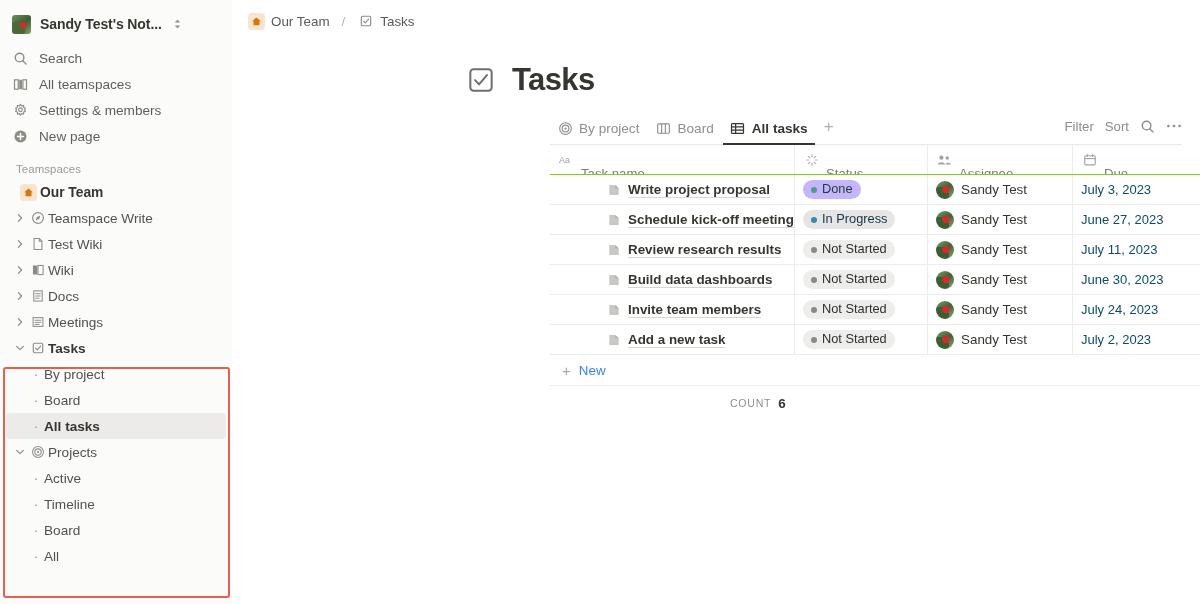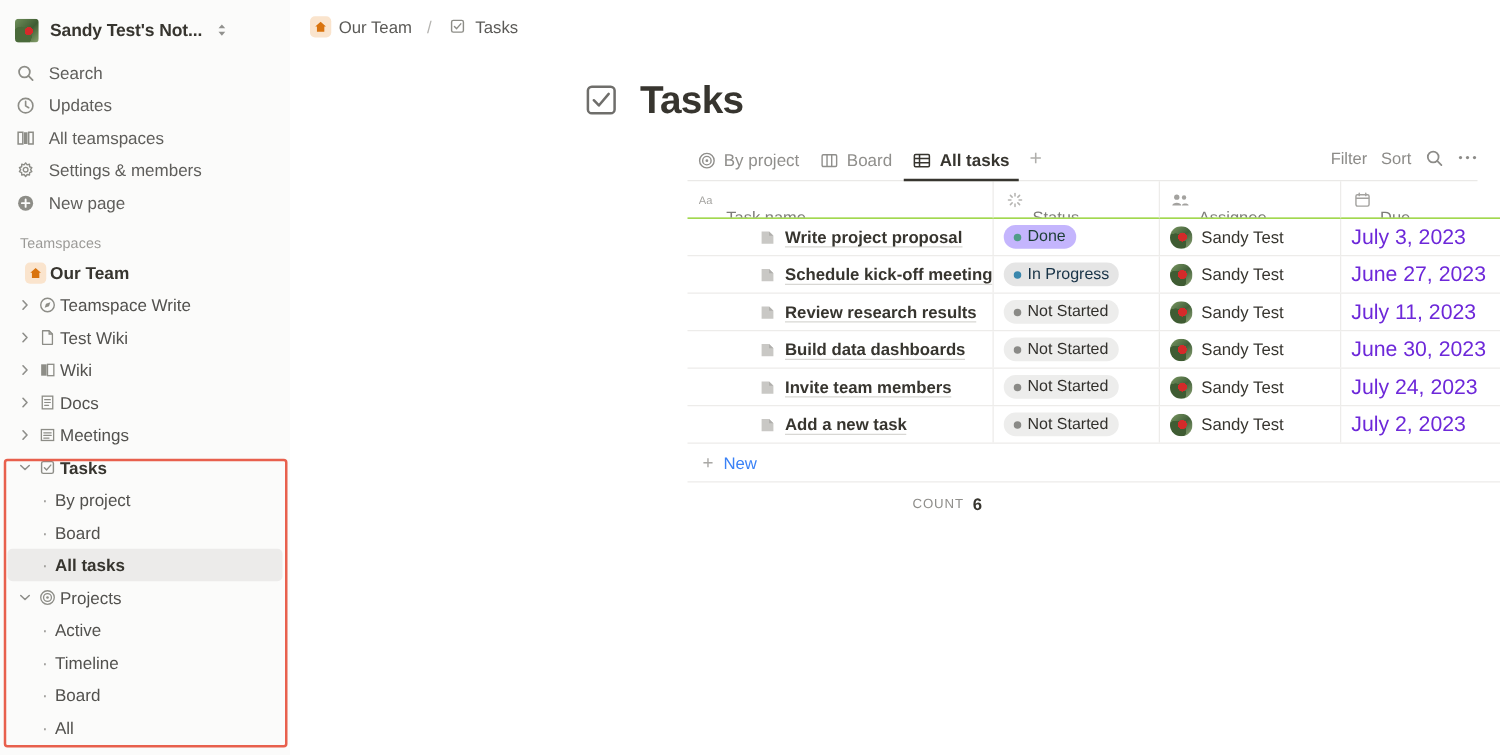--- a/index.html
+++ b/index.html
@@ -127,21 +127,21 @@
 
   .hdr-ico { width: 17px; flex: 0 0 17px; display: flex; align-items: center; justify-content: center; color: #a3a29f; margin-right: 6px; }
   .hdr-txt { font-size: 13.2px; color: #7d7c79; white-space: nowrap; margin-top: 28px; }
 
   .name-inner { display: flex; align-items: center; gap: 7px; padding-left: 48px; }
   .doc-ico { width: 15px; height: 15px; flex: 0 0 15px; display: flex; align-items: center; justify-content: center; }
   .name-txt {
     font-size: 13.4px; color: #37352f; font-weight: 600;
     border-bottom: 1px solid #d8d7d4; white-space: nowrap; cursor: pointer;
   }
-  .due-txt { font-size: 17px; color: #6d28d9; white-space: nowrap; }
+  .due-txt { font-size: 13px; color: #0c4a6e; white-space: nowrap; }
 
   .pill {
     display: inline-flex; align-items: center; gap: 5px;
     height: 19px; padding: 0 8px; border-radius: 10px;
     font-size: 12.8px; white-space: nowrap; line-height: 1;
   }
   .dot { width: 6px; height: 6px; border-radius: 50%; flex: 0 0 6px; }
 
   .avatar {
     width: 18px; height: 18px; border-radius: 50%; flex: 0 0 18px; margin-right: 7px;
@@ -188,29 +188,20 @@
     <div class="nav-item">
       <span class="nav-icon">
         <svg width="15" height="15" viewBox="0 0 16 16">
             <circle cx="7" cy="7" r="4.6" fill="none" stroke="#8d8d87" stroke-width="1.5"></circle>
             <line x1="10.4" y1="10.4" x2="14" y2="14" stroke="#8d8d87" stroke-width="1.5" stroke-linecap="round"></line>
           </svg>
       </span>
       <span class="nav-label">Search</span>
     </div>
 
-    <div class="nav-item">
-      <span class="nav-icon">
-        <svg width="15" height="15" viewBox="0 0 16 16">
-            <circle cx="8" cy="8" r="6.2" fill="none" stroke="#8d8d87" stroke-width="1.4"></circle>
-            <path d="M8 4.4 V8.2 L10.6 9.8" fill="none" stroke="#8d8d87" stroke-width="1.4" stroke-linecap="round"></path>
-          </svg>
-      </span>
-      <span class="nav-label">Updates</span>
-    </div>
 
     <div class="nav-item">
       <span class="nav-icon">
         <svg width="15" height="15" viewBox="0 0 16 16">
             <rect x="1.6" y="3" width="4" height="10" fill="none" stroke="#8d8d87" stroke-width="1.3"></rect>
             <rect x="6.6" y="3" width="3" height="10" fill="#8d8d87"></rect>
             <rect x="10.6" y="3" width="3.8" height="10" fill="none" stroke="#8d8d87" stroke-width="1.3"></rect>
           </svg>
       </span>
       <span class="nav-label">All teamspaces</span>

